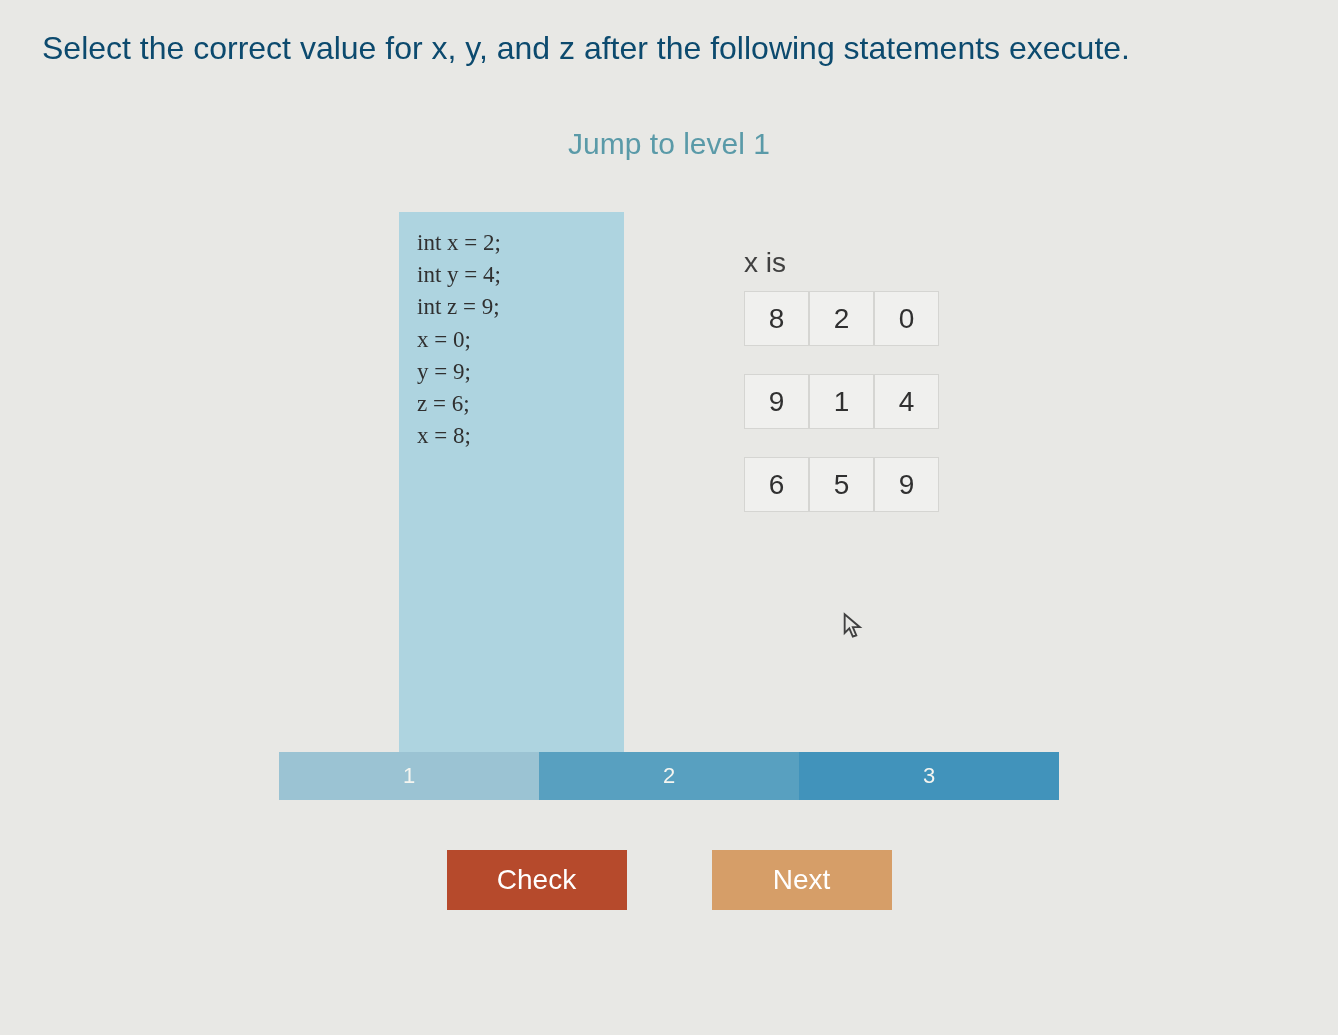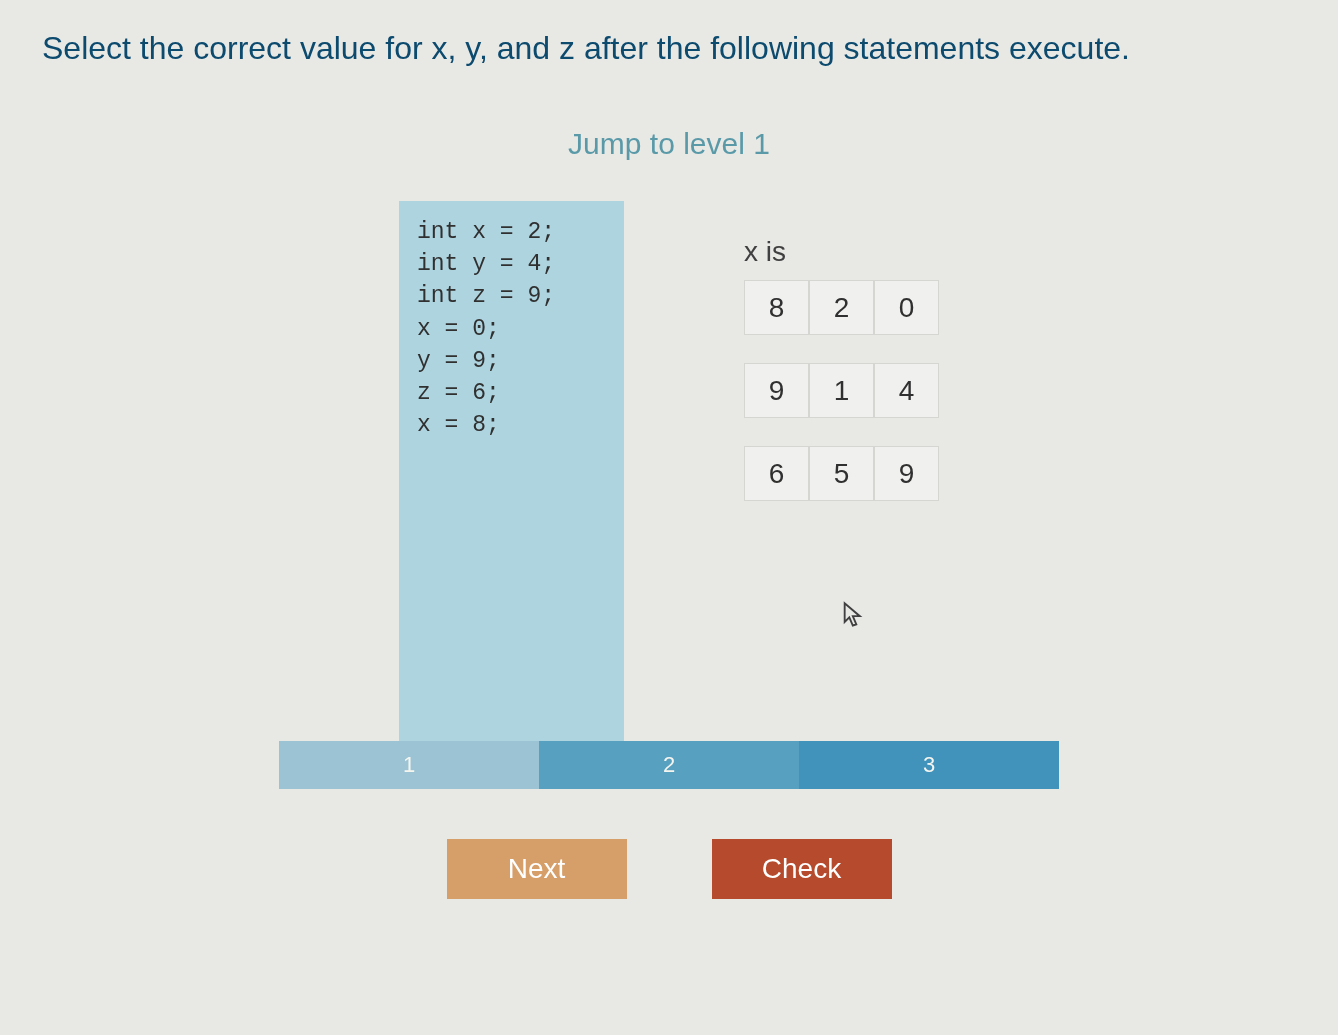--- a/index.html
+++ b/index.html
@@ -14,35 +14,35 @@
     .question-text {
       font-size: 32px;
       color: #0c4a6e;
       padding: 30px 25px 10px 42px;
       font-weight: 400;
     }
     .jump-link {
       text-align: center;
       font-size: 30px;
       color: #5a9aa8;
-      margin: 50px 0 40px 0;
+      margin: 50px 0 51px 0;
     }
     .content-area {
       display: flex;
       justify-content: center;
       align-items: flex-start;
       gap: 120px;
       position: relative;
       margin-top: 20px;
     }
     .code-block {
       background: #aed4e0;
       width: 225px;
       padding: 15px 18px 10px 18px;
-      font-family: Liberation Mono, monospace;
+      font-family: Liberation Serif, serif;
       font-size: 23px;
       color: #303030;
       line-height: 1.4;
       white-space: pre;
       min-height: 540px;
     }
     .answers-col {
       display: flex;
       flex-direction: column;
       gap: 28px;
@@ -169,15 +169,15 @@
 
 </div>
 
 <div class="levels-bar">
   <div class="level level-1">1</div>
   <div class="level level-2">2</div>
   <div class="level level-3">3</div>
 </div>
 
 <div class="bottom-buttons">
+  <button class="btn btn-check">Check</button>
   <button class="btn btn-next">Next</button>
-  <button class="btn btn-check">Check</button>
 </div>
 
 </body></html>

